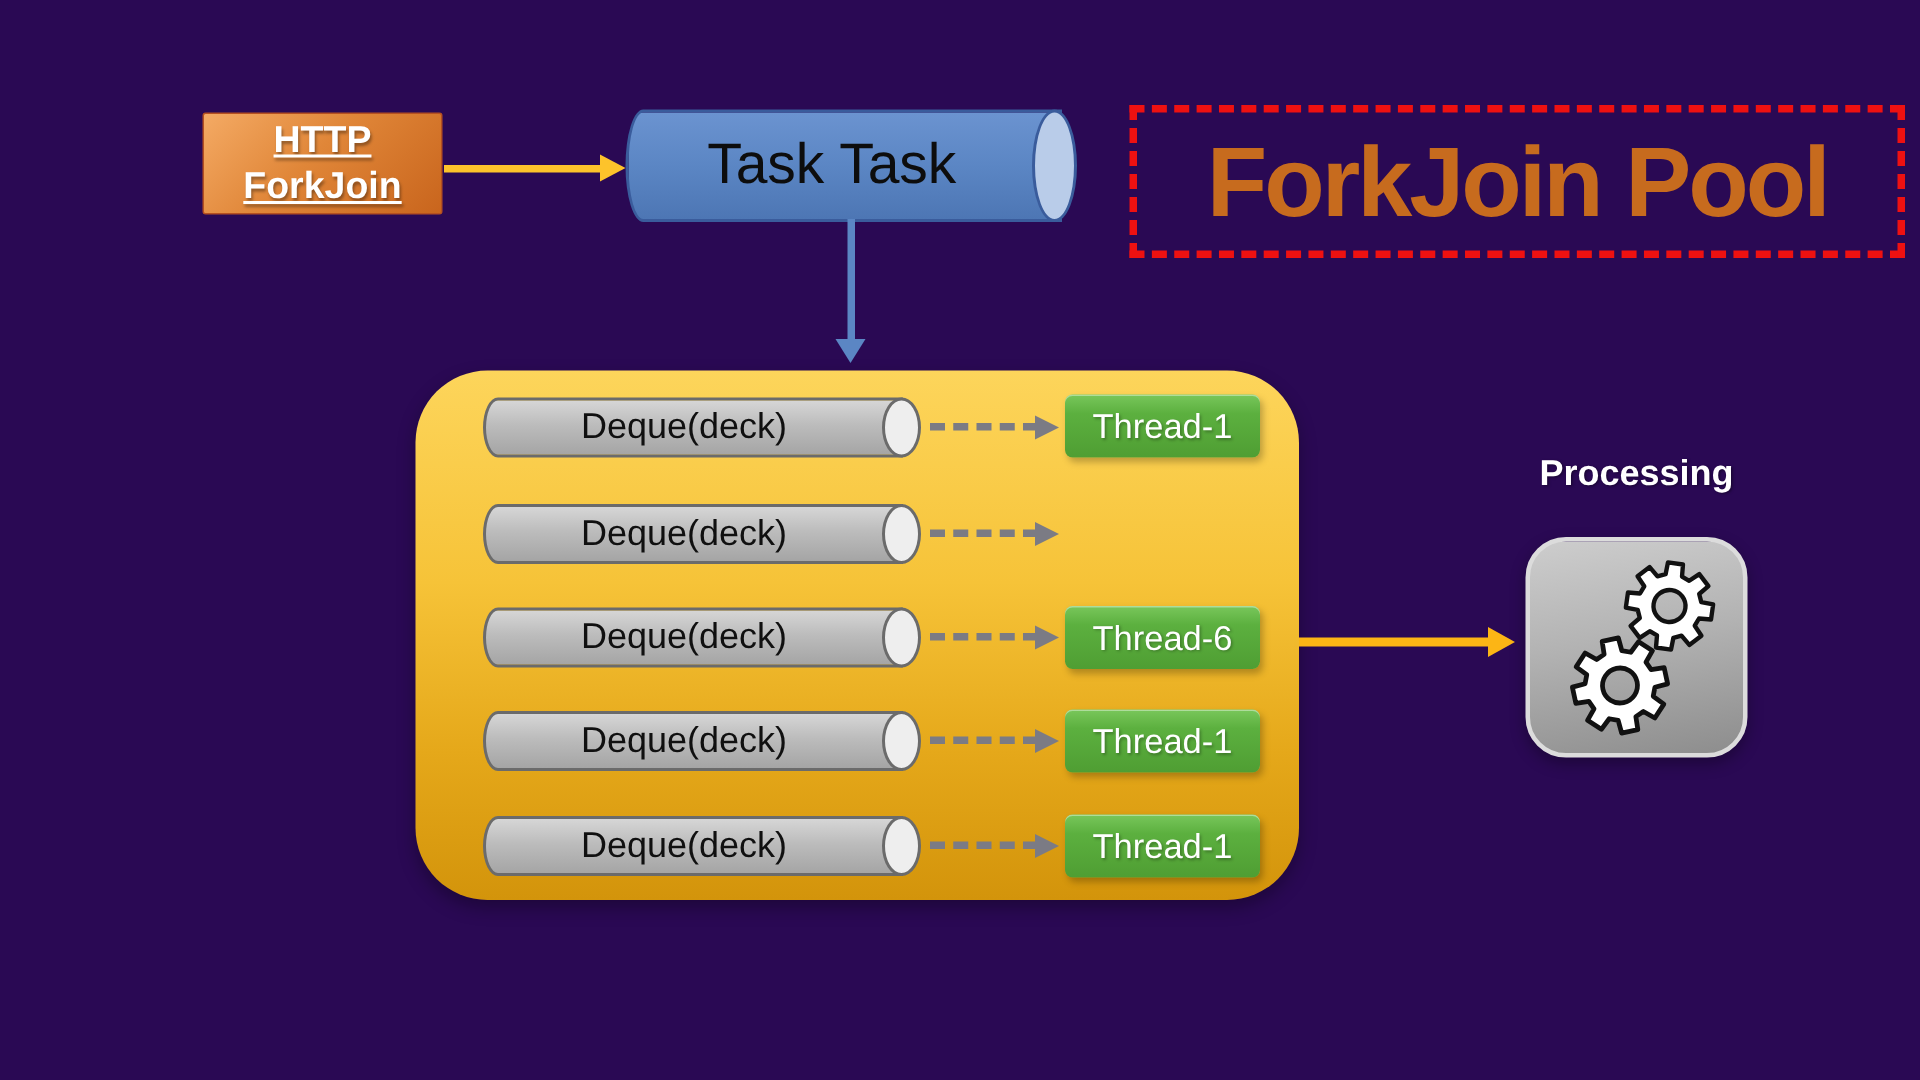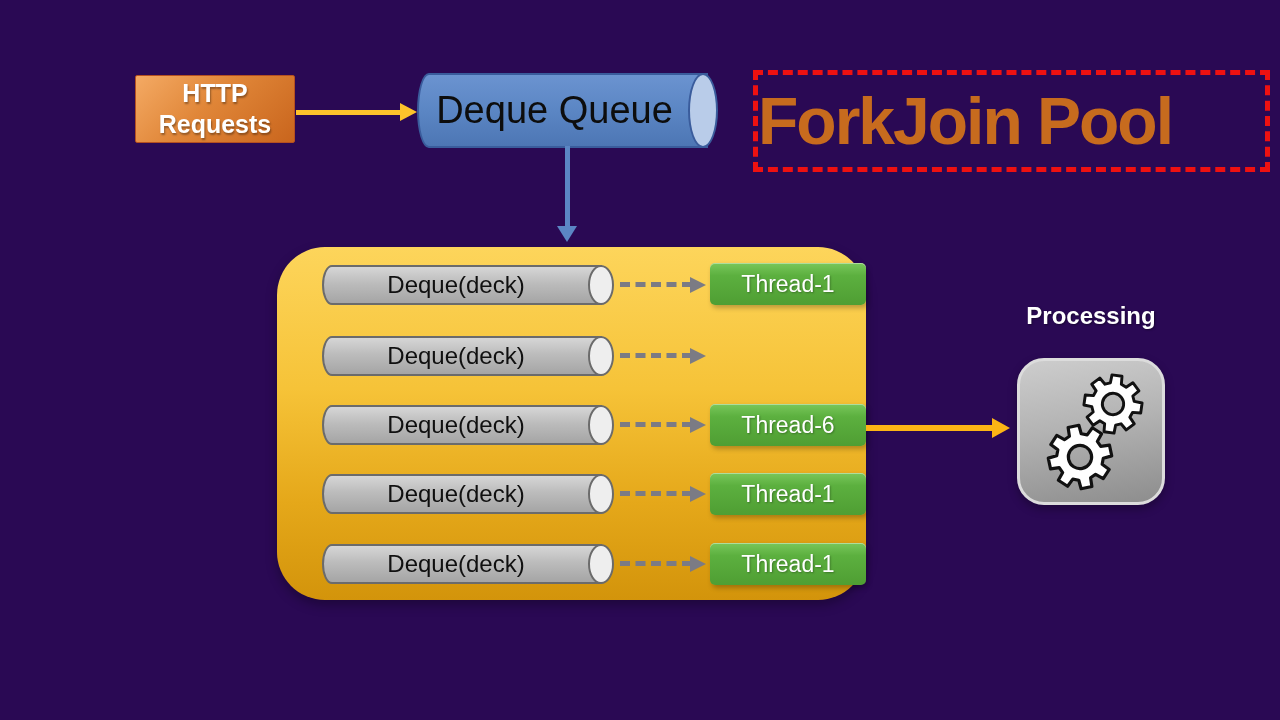--- a/index.html
+++ b/index.html
@@ -5,21 +5,21 @@
   html,body{margin:0;padding:0;background:#000;}
   *{box-sizing:border-box;font-family:"Liberation Sans",sans-serif;}
   #stage{position:relative;width:1280px;height:720px;background:#2a0954;overflow:hidden;}
 
   
   .http-box{position:absolute;left:135px;top:75px;width:160px;height:68px;
     background:linear-gradient(135deg,#f4aa64 0%,#e08638 45%,#c9651d 100%);
     border:1px solid #b55020;border-radius:2px;
     display:flex;flex-direction:column;align-items:center;justify-content:center;
     color:#fff;font-weight:bold;font-size:25px;line-height:31px;
-    text-shadow:1px 2px 2px rgba(0,0,0,.35);}
+    text-shadow:1px 2px 2px rgba(0,0,0,.35);text-decoration:underline;}
 
   
   .harrow-line{position:absolute;left:296px;top:110px;width:104px;height:5px;background:#fdc32b;}
   .harrow-head{position:absolute;left:400px;top:103px;width:0;height:0;
     border-left:17px solid #fdc32b;border-top:9px solid transparent;border-bottom:9px solid transparent;}
 
   
   .task-queue{position:absolute;left:417px;top:73px;width:301px;height:75px;}
   .tq-body{position:absolute;left:0;top:0;bottom:0;right:10px;
     background:linear-gradient(180deg,#6b93d0 0%,#5b86c4 50%,#4d76b4 100%);
@@ -30,21 +30,21 @@
     display:flex;align-items:center;justify-content:center;
     font-size:38px;color:#0d0d0d;}
 
   
   .varrow-line{position:absolute;left:565px;top:146px;width:5px;height:82px;background:#5b86c4;}
   .varrow-head{position:absolute;left:557px;top:226px;width:0;height:0;
     border-left:10px solid transparent;border-right:10px solid transparent;border-top:16px solid #5b86c4;}
 
   
   .forkjoin-box{position:absolute;left:753px;top:70px;width:517px;height:102px;
-    border:5px dashed #ee1111;display:flex;align-items:center;justify-content:flex-start;}
+    border:5px dashed #ee1111;display:flex;align-items:center;justify-content:center;}
   .forkjoin-title{font-size:66px;font-weight:bold;color:#c76b1e;letter-spacing:-2px;white-space:nowrap;}
 
   
   .pool{position:absolute;left:277px;top:247px;width:589px;height:353px;border-radius:48px;
     background:linear-gradient(180deg,#fdd55b 0%,#f6c338 40%,#e5a81a 72%,#d3940b 100%);
     box-shadow:0 5px 12px rgba(0,0,0,.3);}
 
   
   .cyl{position:absolute;left:322px;width:292px;height:40px;padding-left:29px;}
   .cyl-body{position:absolute;left:0;top:0;bottom:0;right:12px;
@@ -54,21 +54,21 @@
     background:#eeeeee;border:2px solid #6b6b6b;}
   .cyl-label{position:absolute;left:0;right:24px;top:0;bottom:0;
     display:flex;align-items:center;justify-content:center;font-size:24px;color:#101010;}
 
   
   .darrow-line{position:absolute;left:620px;width:72px;height:0;border-top:5px dashed #7b7b84;}
   .darrow-head{position:absolute;left:690px;width:0;height:0;
     border-left:16px solid #7b7b84;border-top:8px solid transparent;border-bottom:8px solid transparent;}
 
   
-  .thread{position:absolute;left:710px;width:156px;height:42px;border-radius:5px;
+  .thread{position:absolute;left:710px;width:130px;height:42px;border-radius:5px;
     background:linear-gradient(180deg,#79c75b 0%,#5cb03f 30%,#4f9e33 100%);
     box-shadow:inset 0 1px 0 rgba(255,255,255,.4),2px 3px 5px rgba(0,0,0,.25);
     display:flex;align-items:center;justify-content:center;
     color:#fff;font-size:23px;text-shadow:1px 1px 2px rgba(0,0,0,.3);}
 
   
   .parrow-line{position:absolute;left:866px;top:425px;width:128px;height:6px;background:#fcb515;}
   .parrow-head{position:absolute;left:992px;top:418px;width:0;height:0;
     border-left:18px solid #fcb515;border-top:10px solid transparent;border-bottom:10px solid transparent;}
 
@@ -83,30 +83,30 @@
   .gear-top{left:60px;top:10px;width:66px;height:66px;transform:rotate(8deg);}
   .gear-bottom{left:24px;top:60px;width:72px;height:72px;transform:rotate(-12deg);}
 </style>
 </head>
 <body>
 
 <div id="stage">
 
   <div class="http-box">
     <span>HTTP</span>
-    <span>Requests</span>
+    <span>ForkJoin</span>
   </div>
 
   <div class="harrow-line"></div>
   <div class="harrow-head"></div>
 
   <div class="task-queue">
     <div class="tq-body"></div>
     <div class="tq-cap"></div>
-    <div class="tq-label">Deque Queue</div>
+    <div class="tq-label">Task Task</div>
   </div>
 
   <div class="varrow-line"></div>
   <div class="varrow-head"></div>
 
   <div class="forkjoin-box">
     <span class="forkjoin-title">ForkJoin Pool</span>
   </div>
 
   <div class="pool"></div>

